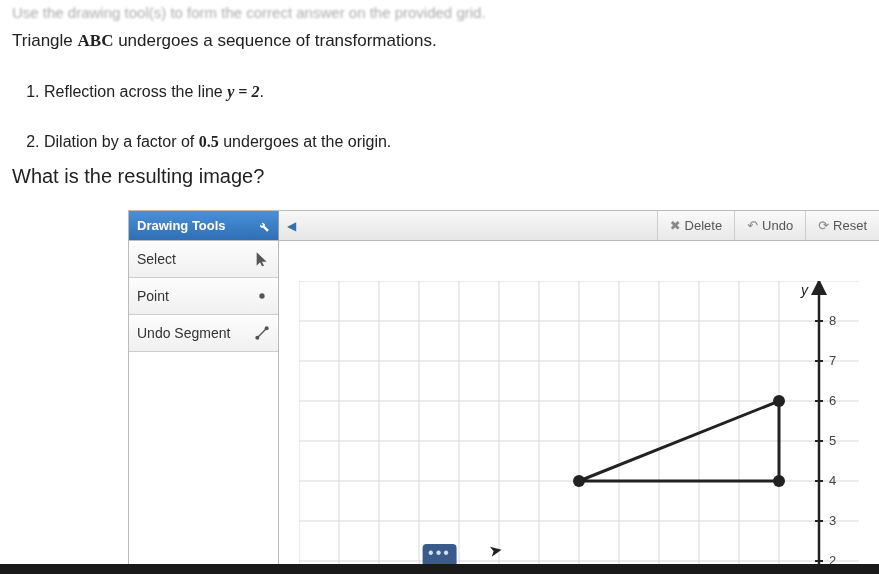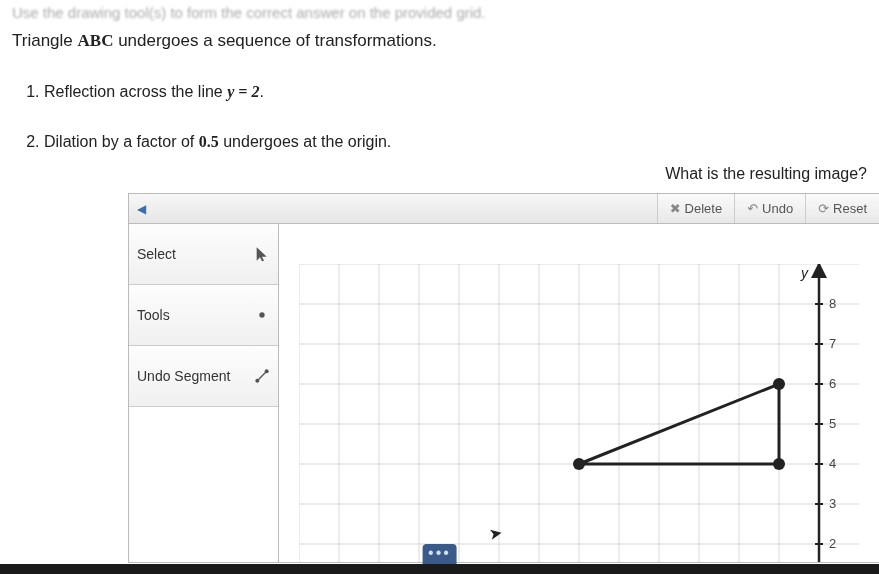--- a/index.html
+++ b/index.html
@@ -16,21 +16,21 @@
     font-size: 15px;
     color: #888;
     margin-bottom: 10px;
     filter: blur(1px);
     opacity: 0.7;
   }
   .problem-text { font-size: 17px; margin-bottom: 14px; }
   .bold { font-weight: bold; font-family: Georgia, serif; }
   ol.steps { margin: 0 0 14px 32px; font-size: 16px; }
   ol.steps li { margin-bottom: 4px; margin-top: 32px; }
-  .question { font-size: 16px; margin-bottom: 10px; text-align: right; }
+  .question { font-size: 20px; margin-bottom: 22px; }
 
   .widget-area {
     margin-left: 116px;
     margin-right: -12px;
     border: 1px solid #bbb;
     border-right: none;
     height: 370px;
     background: #f4f4f4;
     overflow: hidden;
   }
@@ -87,21 +87,21 @@
   .widget-body { display: flex; height: calc(100% - 30px); }
   .tools-list {
     width: 150px;
     border-right: 1px solid #bbb;
     background: #fff;
   }
   .tool-item {
     display: flex;
     align-items: flex-start;
     justify-content: space-between;
-    padding: 22px 8px;
+    padding: 10px 8px;
     border-bottom: 1px solid #ccc;
     font-size: 14px;
     background: linear-gradient(#fdfdfd, #f0f0f0);
     cursor: pointer;
     color: #333;
   }
   .tool-icon { width: 16px; height: 16px; }
   .tool-icon svg { width: 100%; height: 100%; }
 
   .canvas-area {
@@ -159,20 +159,28 @@
   <li>
     <span>Dilation by a factor of </span><span class="bold">0.5</span><span> undergoes at the origin.</span>
   </li>
 </ol>
 
 <p class="question">What is the resulting image?</p>
 
 <div class="widget-area">
 
   <div class="toolbar">
+    <div class="tools-panel-header">
+      <span>Drawing Tools</span>
+      <span class="wrench-icon">
+        <svg viewBox="0 0 24 24">
+            <path d="M22 19l-7-7c.5-1.3.3-2.9-.8-4-1.3-1.3-3.2-1.5-4.7-.6l2.8 2.8-2 2-2.8-2.8c-.9 1.5-.7 3.4.6 4.7 1.1 1.1 2.7 1.3 4 .8l7 7 3-3z"></path>
+          </svg>
+      </span>
+    </div>
     <div class="hint-area">
       <span class="arrow-icon">◀</span>
     </div>
     <div class="action-buttons">
       <div class="action-btn">
         <span class="icon">✖</span>
         <span>Delete</span>
       </div>
       <div class="action-btn">
         <span class="icon">↶</span>
@@ -189,21 +197,21 @@
     <div class="tools-list">
       <div class="tool-item">
         <span>Select</span>
         <span class="tool-icon">
           <svg viewBox="0 0 24 24">
               <path fill="#555" d="M4 2l0 20 5-5 3 6 3-1-3-6 7 0z"></path>
             </svg>
         </span>
       </div>
       <div class="tool-item">
-        <span>Tools</span>
+        <span>Point</span>
         <span class="tool-icon">
           <svg viewBox="0 0 24 24">
               <circle cx="12" cy="12" r="4" fill="#555"></circle>
             </svg>
         </span>
       </div>
       <div class="tool-item">
         <span>Undo Segment</span>
         <span class="tool-icon">
           <svg viewBox="0 0 24 24">

